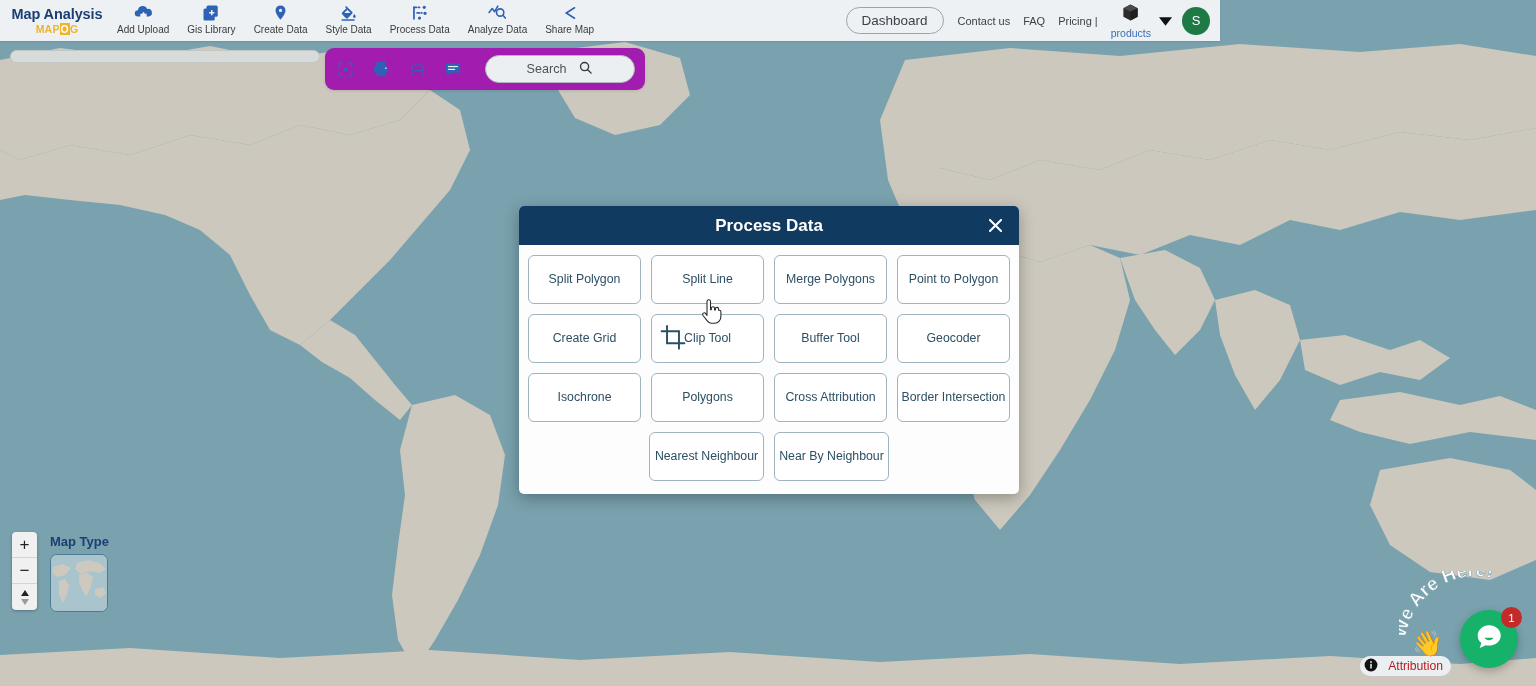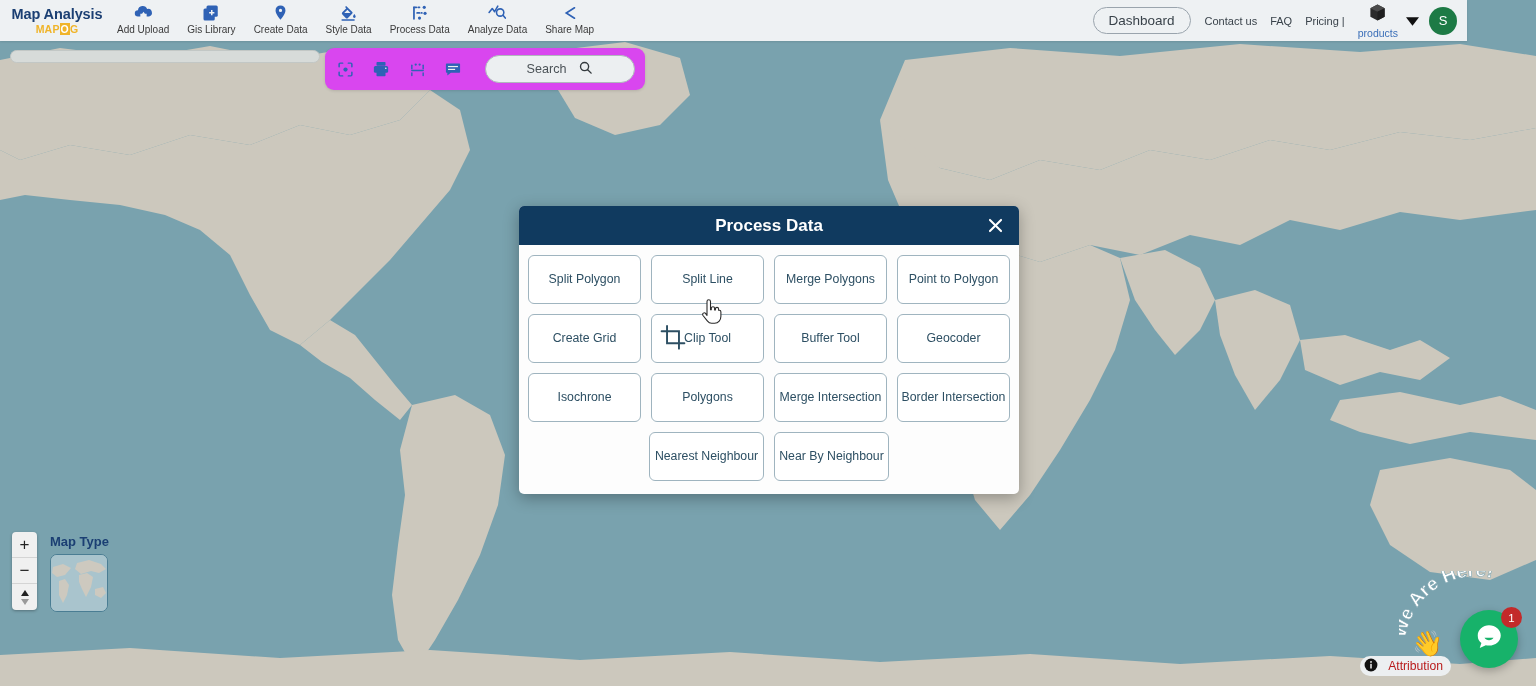--- a/index.html
+++ b/index.html
@@ -14,21 +14,21 @@
   #map-canvas {
     position: absolute; inset: 0;
     width: 1536px; height: 686px;
     background: #79a2ae;
   }
   #map-canvas svg { display: block; width: 1536px; height: 686px; }
 
   
   #app-header {
     position: absolute; top: 0; left: 0;
-    width: 1467px; height: 41px;
+    width: 1220px; height: 41px;
     background: #eef1f3;
     display: flex; align-items: center;
     z-index: 60;
     box-shadow: 0 1px 2px rgba(0,0,0,.10);
   }
   .brand {
     width: 102px; margin-left: 6px;
     display: flex; flex-direction: column; align-items: center; line-height: 1;
   }
   .brand-title {
@@ -77,21 +77,21 @@
   
   #top-slim-bar {
     position: absolute; top: 50px; left: 10px;
     width: 310px; height: 13px; border-radius: 8px;
     background: #d7dbd9; border: 1px solid #c2c7c5; z-index: 30;
   }
 
   
   #map-toolbar {
     position: absolute; top: 48px; left: 325px;
-    height: 42px; background: #d946ef; border-radius: 9px;
+    height: 42px; background: #a21caf; border-radius: 9px;
     display: flex; align-items: center; padding: 0 10px; gap: 16px;
     z-index: 40; box-shadow: 0 1px 3px rgba(0,0,0,.12);
   }
   .tb-btn { cursor: pointer; display: flex; align-items: center; justify-content: center; width: 20px; }
   #search-box {
     margin-left: 6px; width: 150px; height: 28px;
     border: 1px solid #b0b7bd; border-radius: 15px; background: #eceff1;
     display: flex; align-items: center; justify-content: center; gap: 12px;
     cursor: text;
   }
@@ -429,21 +429,21 @@
     </div>
 
     <div class="tool-row">
       <div class="tool-btn">
         <span class="tool-label">Isochrone</span>
       </div>
       <div class="tool-btn">
         <span class="tool-label">Polygons</span>
       </div>
       <div class="tool-btn">
-        <span class="tool-label">Merge Intersection</span>
+        <span class="tool-label">Cross Attribution</span>
       </div>
       <div class="tool-btn">
         <span class="tool-label">Border Intersection</span>
       </div>
     </div>
 
     <div class="tool-row centered">
       <div class="tool-btn">
         <span class="tool-label">Nearest Neighbour</span>
       </div>

